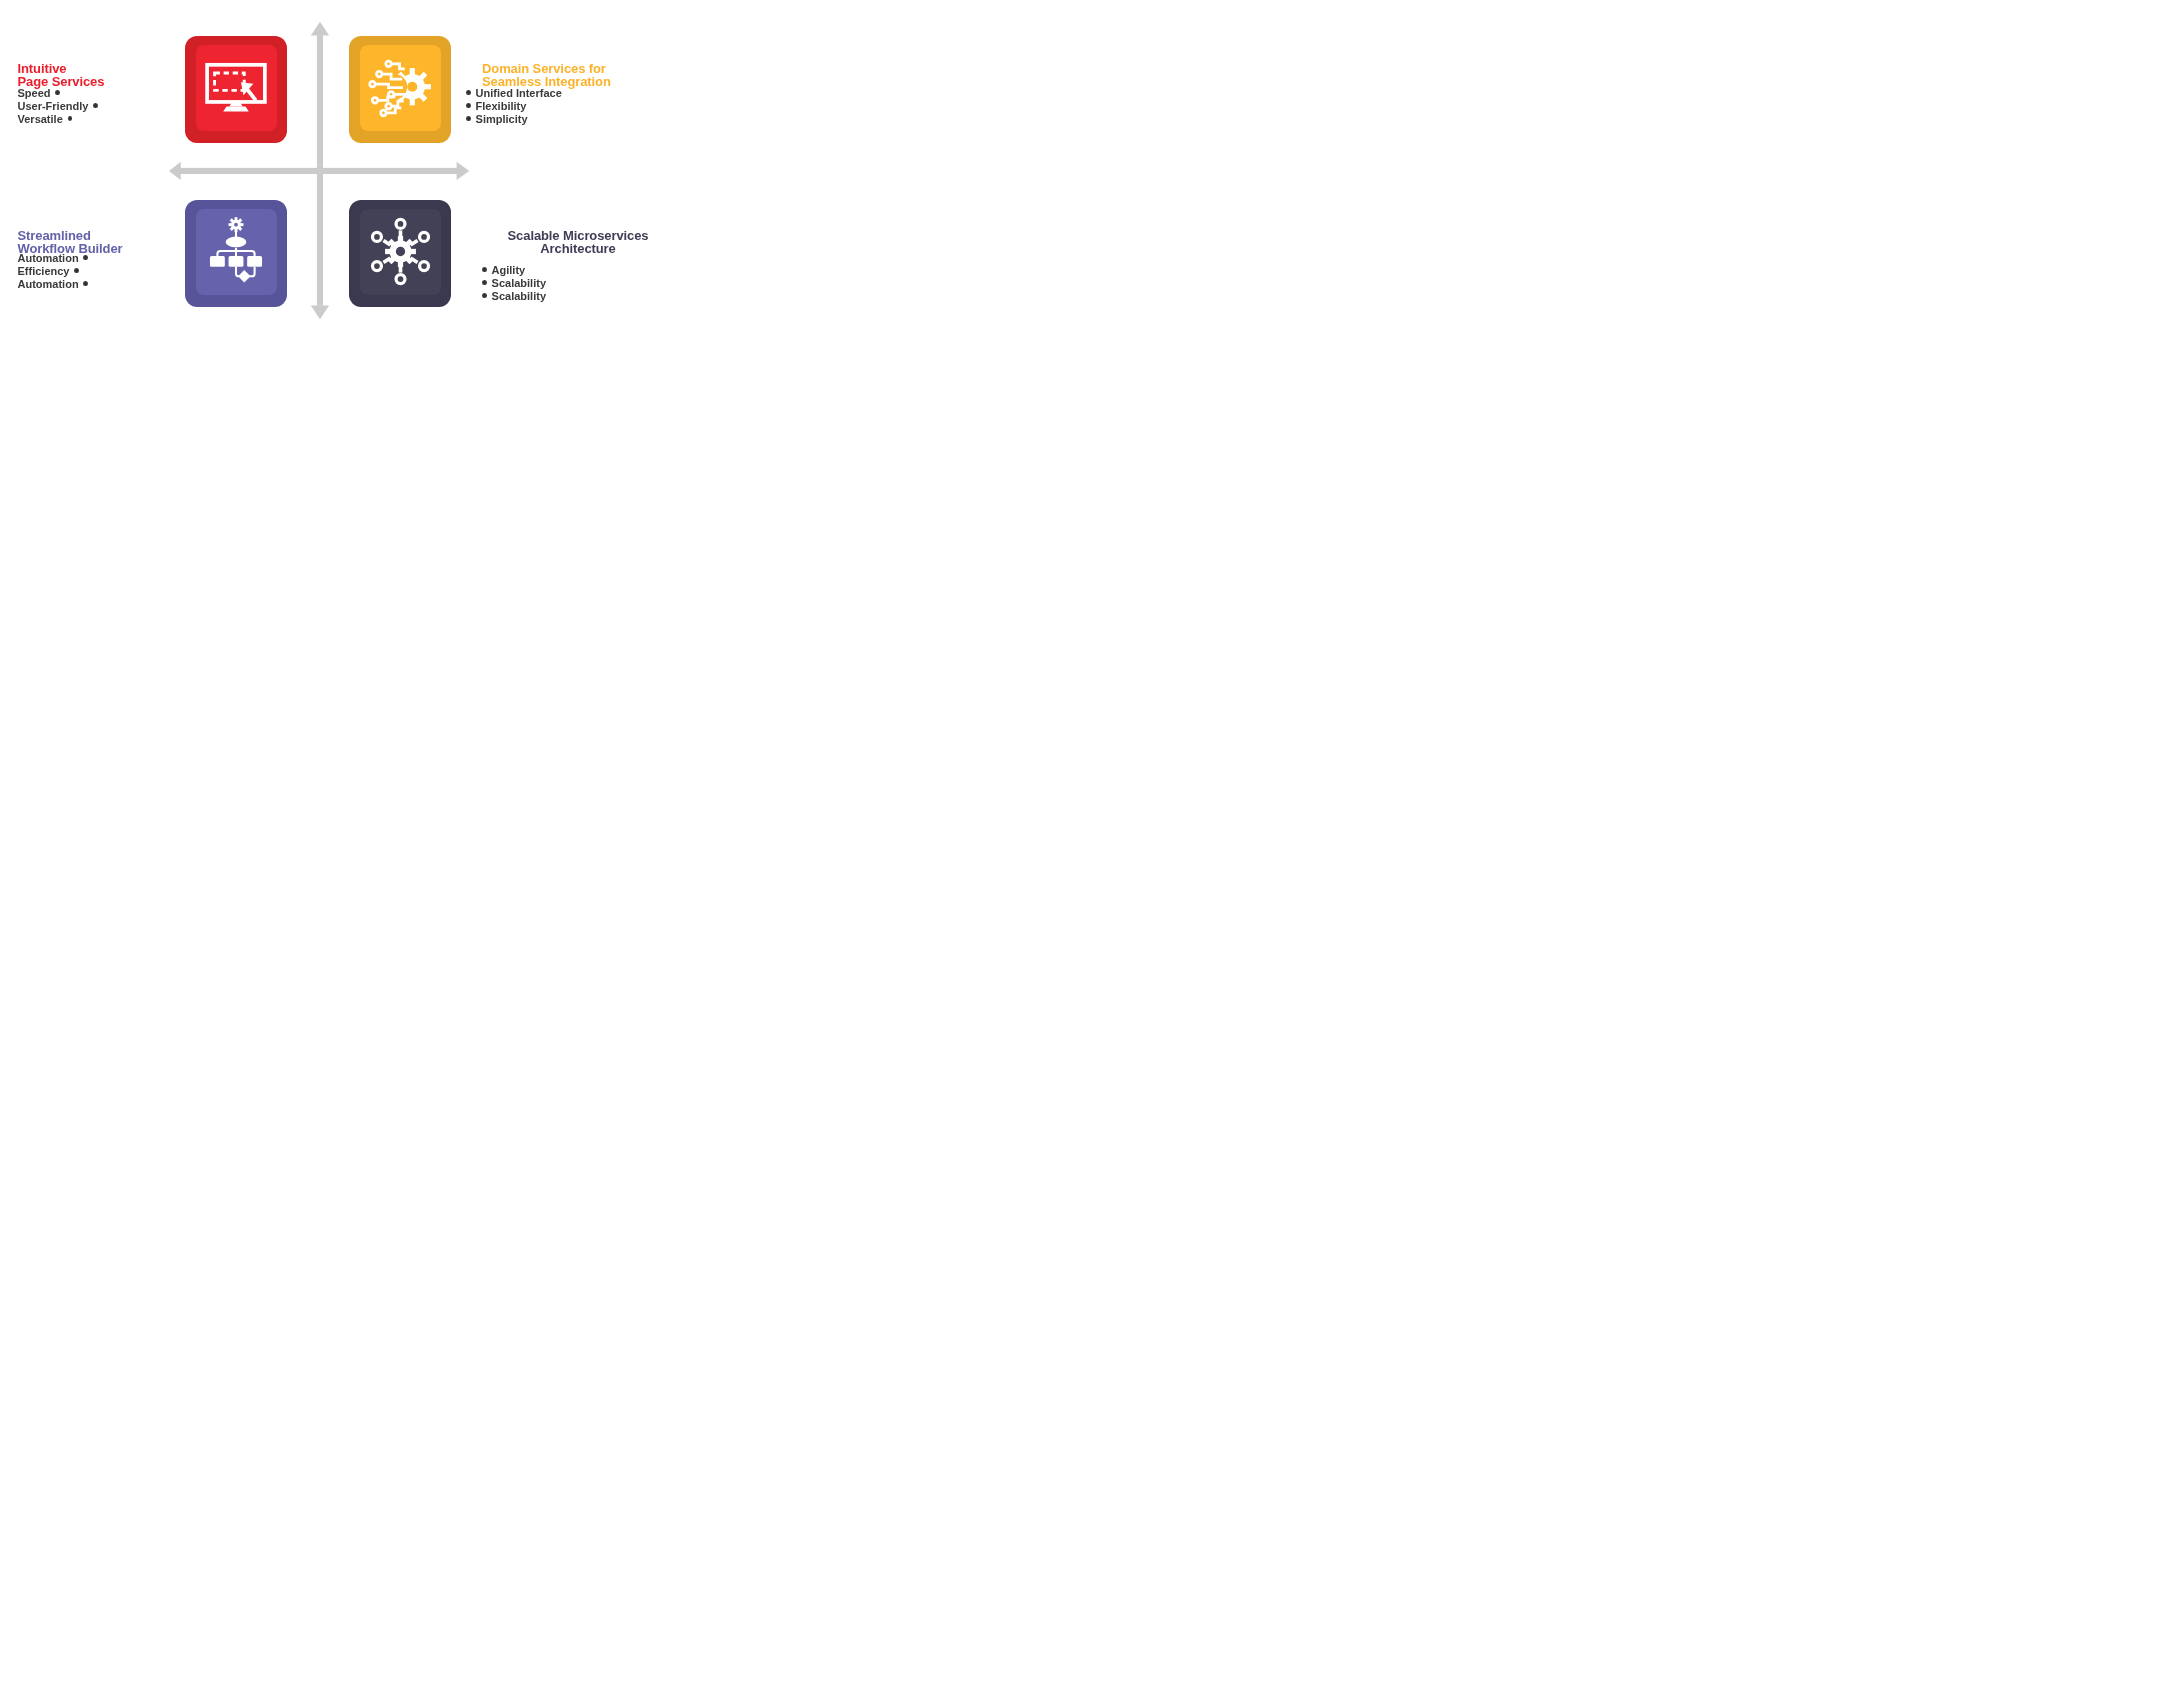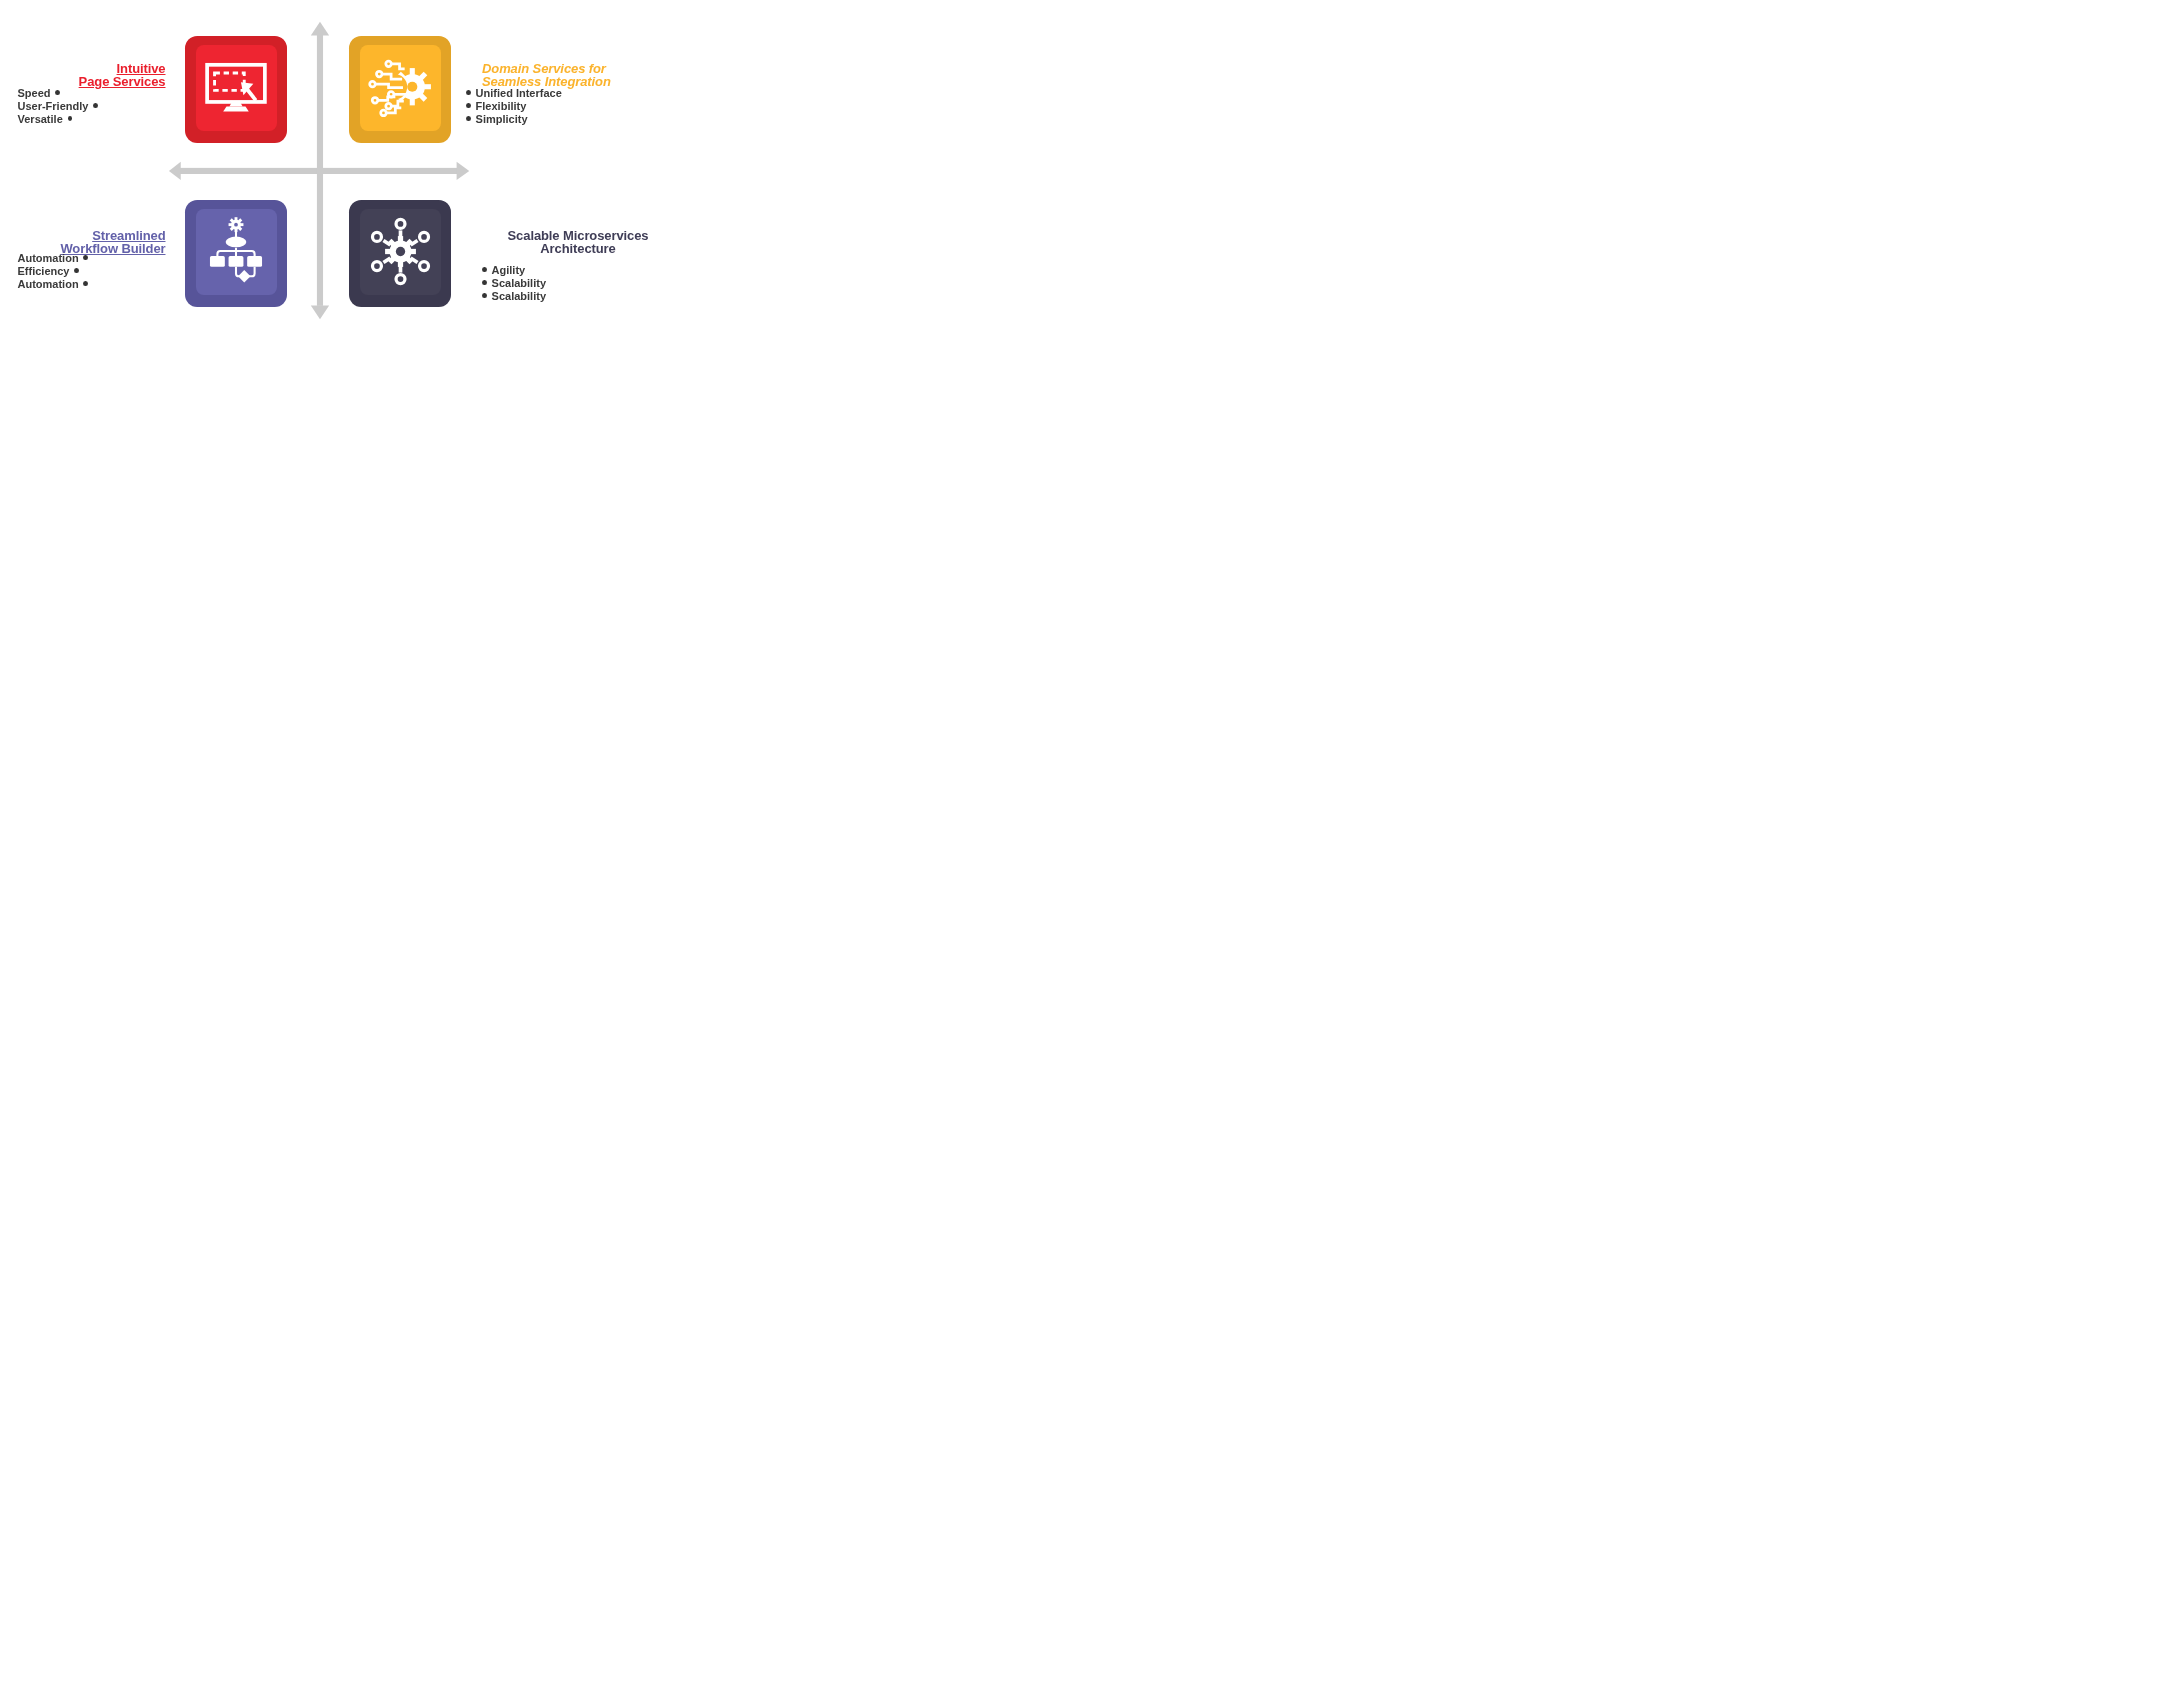--- a/index.html
+++ b/index.html
@@ -5,21 +5,21 @@
   html,body{margin:0;padding:0;background:#ffffff;}
   #canvas{
     position:relative;width:681px;height:341px;background:#ffffff;overflow:hidden;
     font-family:"Liberation Sans","DejaVu Sans",sans-serif;
   }
   
   #axes{position:absolute;left:0;top:0;width:681px;height:341px;pointer-events:none;}
   
   .q-title{position:absolute;font-weight:800;font-size:13px;line-height:13.5px;letter-spacing:-0.1px;}
   .q-title .tline{white-space:nowrap;}
-  .t-right{text-align:right;text-decoration:underline;}
+  .t-right{}
   .t-left{text-align:left;}
   .bullets{position:absolute;margin:0;padding:0;list-style:none;font-size:11px;font-weight:600;}
   .brow{display:flex;align-items:center;height:13px;gap:4.8px;white-space:nowrap;}
   .brow.end{}
   .dot{width:4.8px;height:5.2px;border-radius:50%;flex:0 0 auto;}
   
   .square{position:absolute;width:102px;height:107px;border-radius:12.2px;}
   .square-inner{position:absolute;left:10.5px;top:8.7px;width:81px;height:86px;border-radius:7.9px;
     display:flex;align-items:center;justify-content:center;}
   .icon-svg{display:block;}
@@ -68,21 +68,21 @@
           <polygon points="92,48 122,52 98,80" fill="#ffffff"></polygon>
           <line x1="106" y1="64" x2="128" y2="92" stroke="#ffffff" stroke-width="9"></line>
           <polygon points="70,96 90,96 96,107 64,107" fill="#ffffff"></polygon>
           <polygon points="57,107 103,107 111,119 49,119" fill="#ffffff"></polygon>
         </svg>
       </div>
     </div>
   </section>
 
   <section>
-    <h2 class="q-title t-left" style="left: 482px; top: 51px; width: 188px; color: rgb(251, 179, 44); font-style: italic;">
+    <h2 class="q-title t-left" style="left: 482px; top: 51px; width: 188px; color: rgb(251, 179, 44);">
       <div class="tline">Domain Services for</div>
       <div class="tline">Seamless Integration</div>
     </h2>
     <ul class="bullets" style="left: 466px; top: 86px; width: 188px; color: rgb(58, 58, 58);">
       <li class="brow">
         <span class="dot" style="background: rgb(52, 52, 52);"></span>
         <span>Unified Interface</span>
       </li>
       <li class="brow">
         <span class="dot" style="background: rgb(52, 52, 52);"></span>

